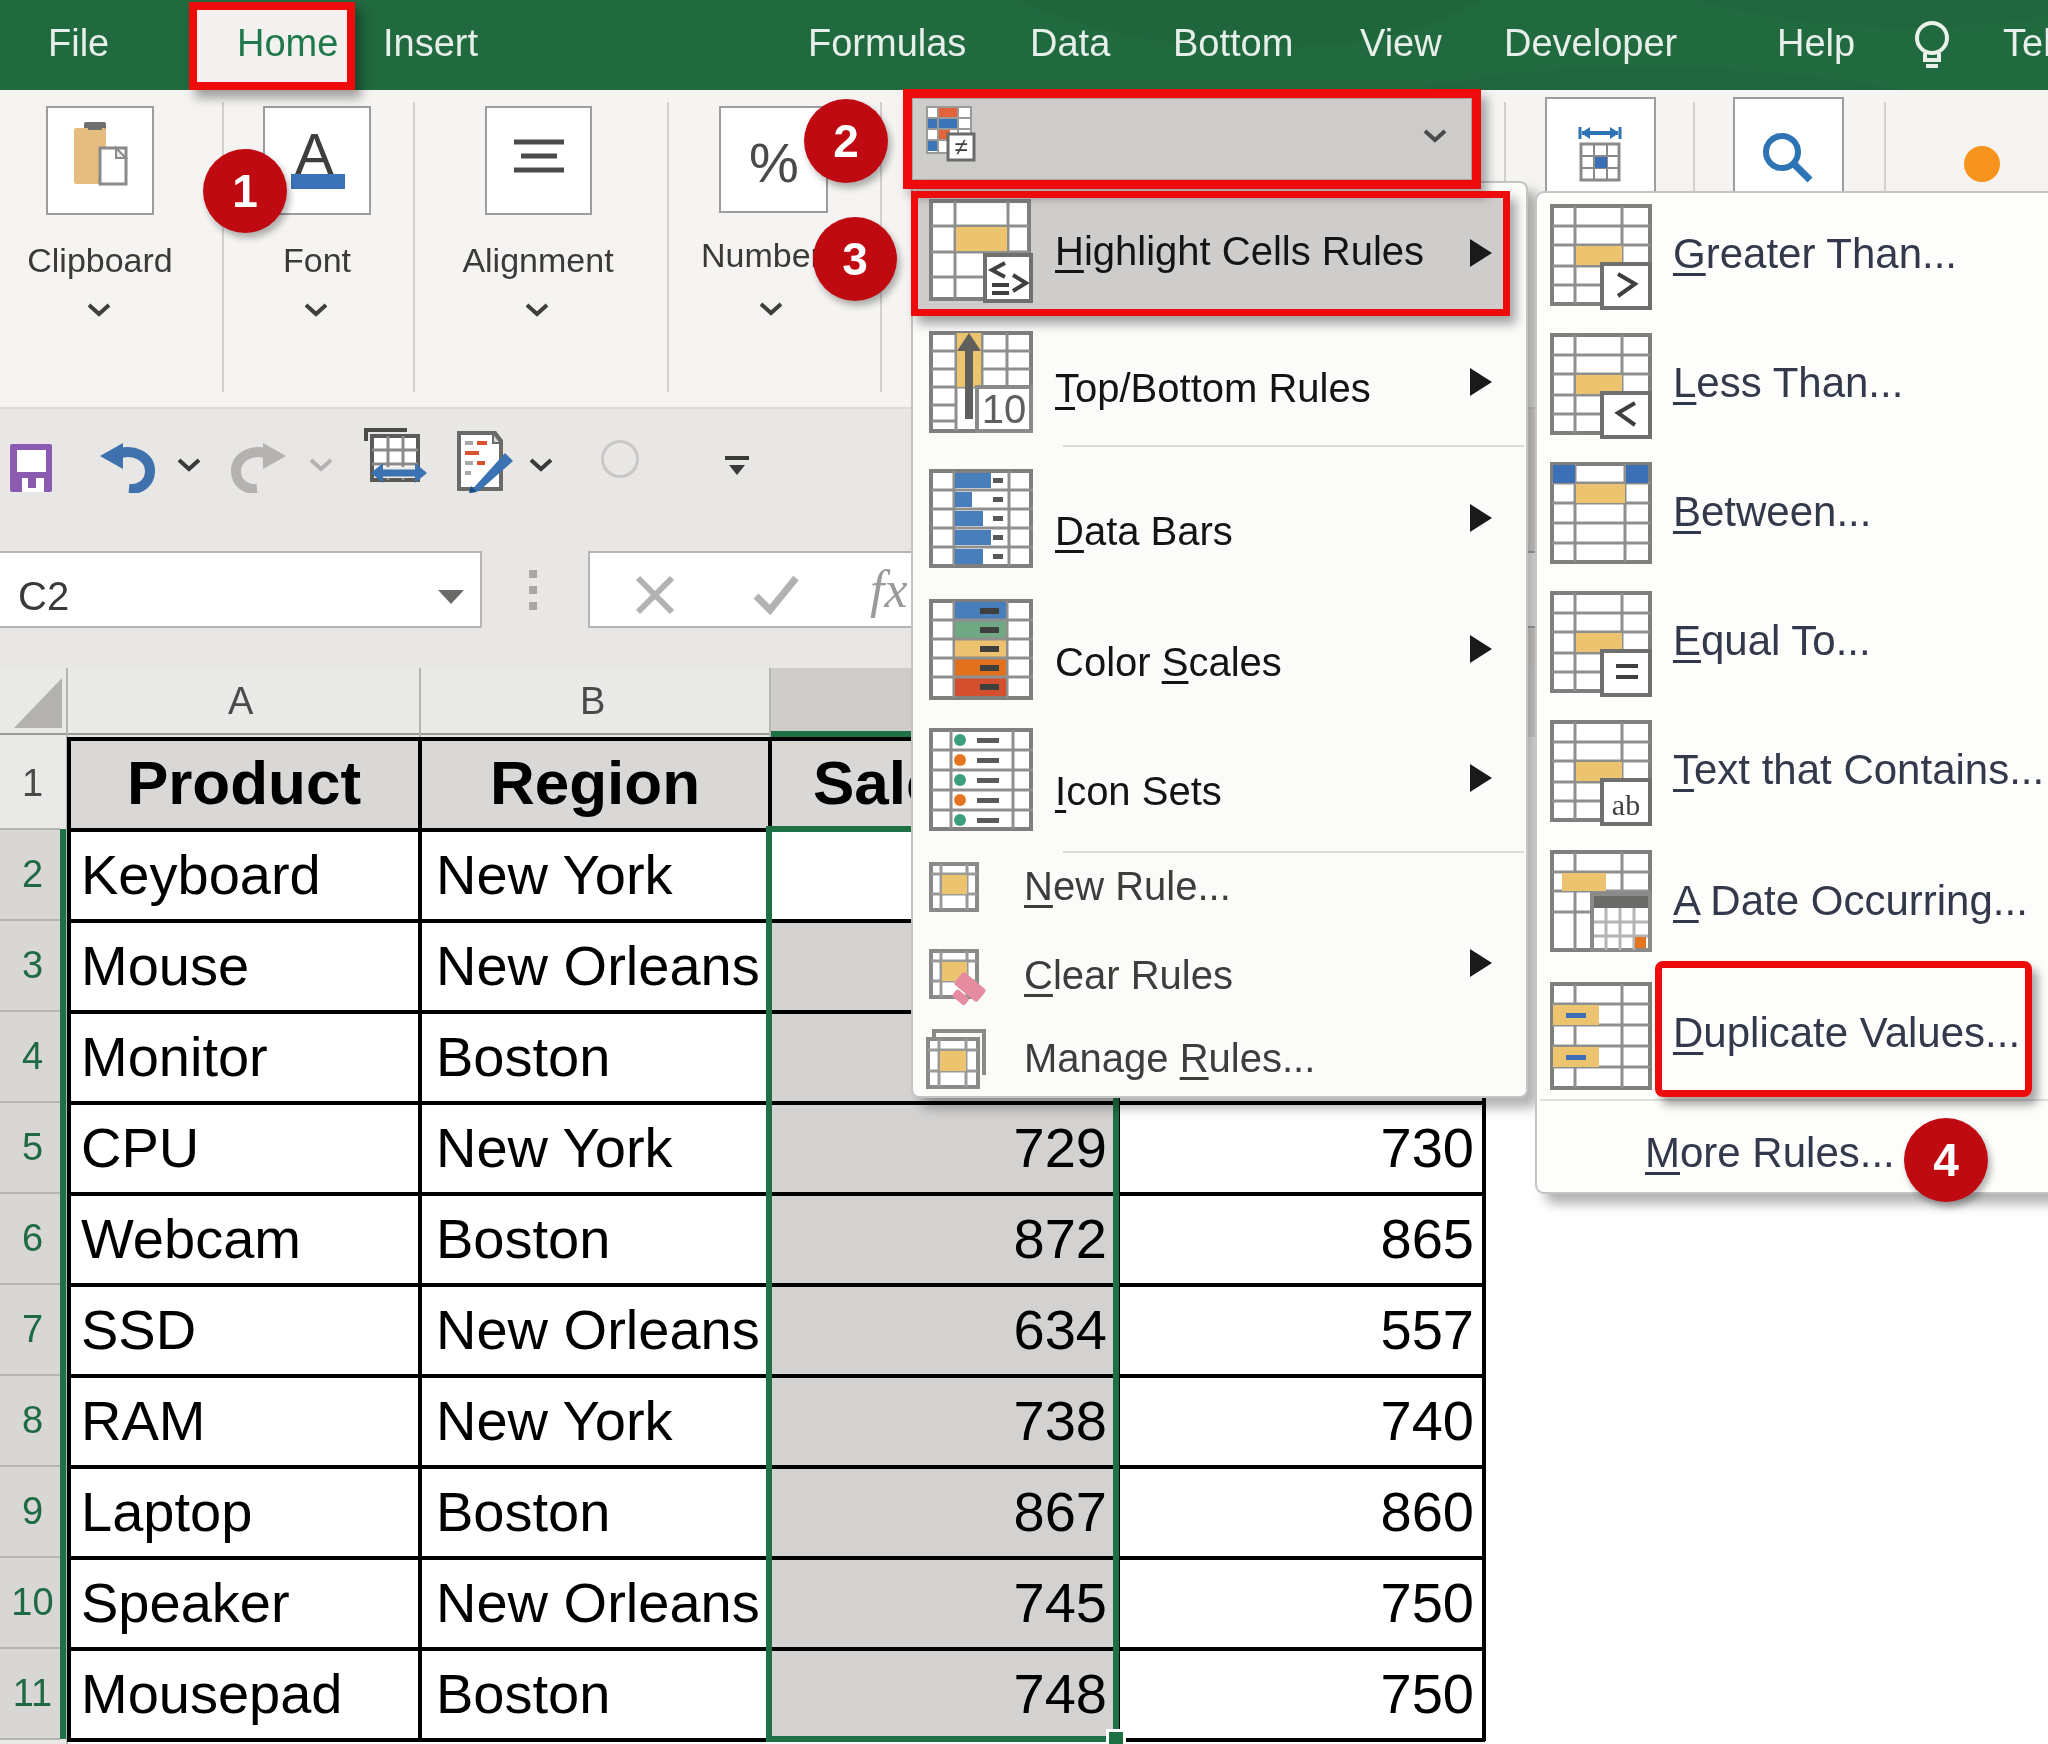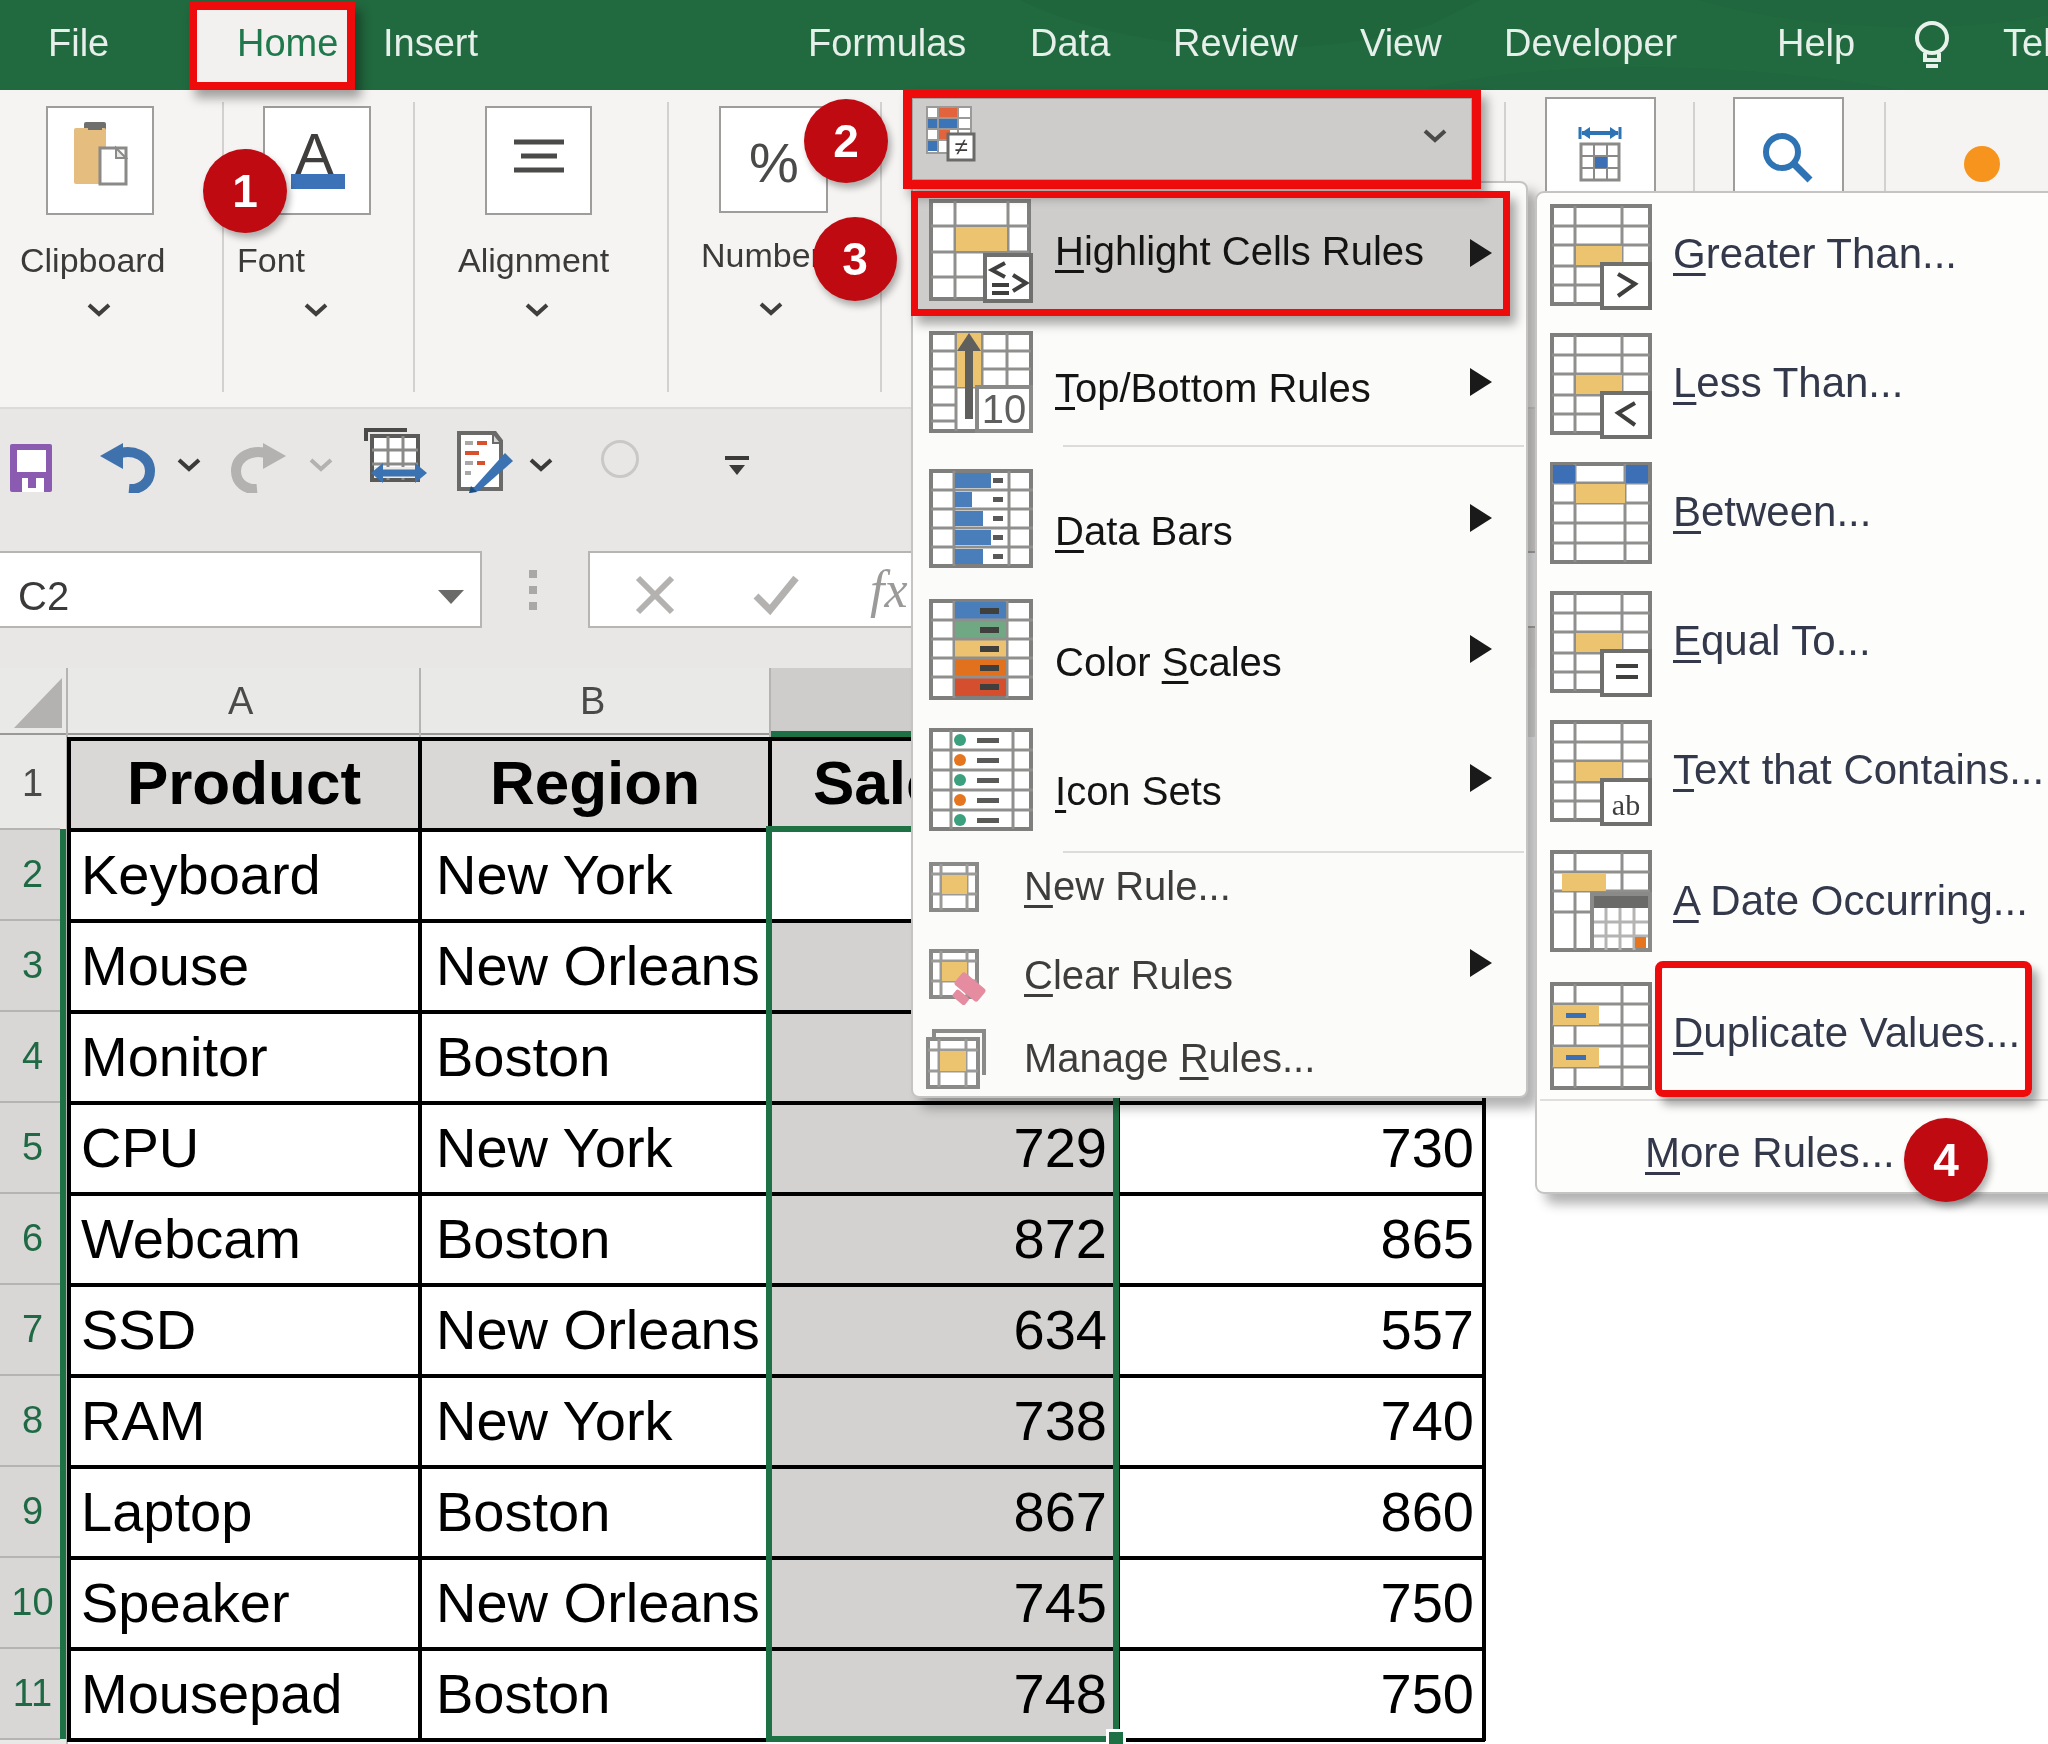--- a/index.html
+++ b/index.html
@@ -5,21 +5,21 @@
   * { margin:0; padding:0; box-sizing:border-box; }
   html,body { width:2048px; height:1744px; }
   body { position:relative; overflow:hidden; background:#fff; font-family:"Liberation Sans", sans-serif; }
   .abs { position:absolute; }
   
   #titlebar { position:absolute; left:0; top:0; width:2048px; height:90px; background:#21693f; }
   .tab { position:absolute; top:0; height:90px; line-height:86px; color:#e6efe9; font-size:38px; white-space:nowrap; }
   
   #ribbon { position:absolute; left:0; top:90px; width:2048px; height:317px; background:#f5f4f2; }
   .gbox { position:absolute; background:#fff; border:2px solid #9e9d9c; }
-  .glabel { position:absolute; font-size:32px; color:#3b3a39; text-align:left; }
+  .glabel { position:absolute; font-size:32px; color:#3b3a39; text-align:center; }
   .vsep { position:absolute; width:2px; background:#d2d1cf; }
   .chev { position:absolute; width:26px; height:16px; }
   
   #qat { position:absolute; left:0; top:407px; width:2048px; height:143px; background:#e9e7e5; border-top:2px solid #dddbd9; }
   
   .wbox { position:absolute; background:#fff; border:2px solid #b6b5b4; }
   
   .hline { position:absolute; background:#000; height:4px; }
   .vline { position:absolute; background:#000; width:4px; }
   .cell { position:absolute; font-size:56px; color:#000; white-space:nowrap; }
@@ -42,21 +42,21 @@
 <div id="titlebar">
   <svg class="abs" style="left:1000px;top:0" width="1048" height="90" viewBox="0 0 1048 90">
     <path d="M20 0 C120 50 300 65 430 25 L480 0 Z" fill="#1e603a" opacity="0.35"></path>
     <path d="M420 90 C560 55 760 65 900 90 Z" fill="#1e603a" opacity="0.3"></path>
     <path d="M700 0 C800 30 950 35 1048 15 L1048 0 Z" fill="#1e603a" opacity="0.3"></path>
   </svg>
   <span class="tab" style="left:48px">File</span>
   <span class="tab" style="left:383px">Insert</span>
   <span class="tab" style="left:808px">Formulas</span>
   <span class="tab" style="left:1030px">Data</span>
-  <span class="tab" style="left:1173px">Review</span>
+  <span class="tab" style="left:1173px">Bottom</span>
   <span class="tab" style="left:1360px">View</span>
   <span class="tab" style="left:1504px">Developer</span>
   <span class="tab" style="left:1777px">Help</span>
   <span class="tab" style="left:2003px">Tel</span>
   <svg class="abs" style="left:1908px;top:16px" width="48" height="60" viewBox="0 0 48 60">
     <circle cx="24" cy="22" r="15" fill="none" stroke="#e8f1ea" stroke-width="4"></circle>
     <path d="M17 37 L17 44 L31 44 L31 37" fill="none" stroke="#e8f1ea" stroke-width="4"></path>
     <line x1="18" y1="50" x2="30" y2="50" stroke="#e8f1ea" stroke-width="4"></line>
   </svg>
 

